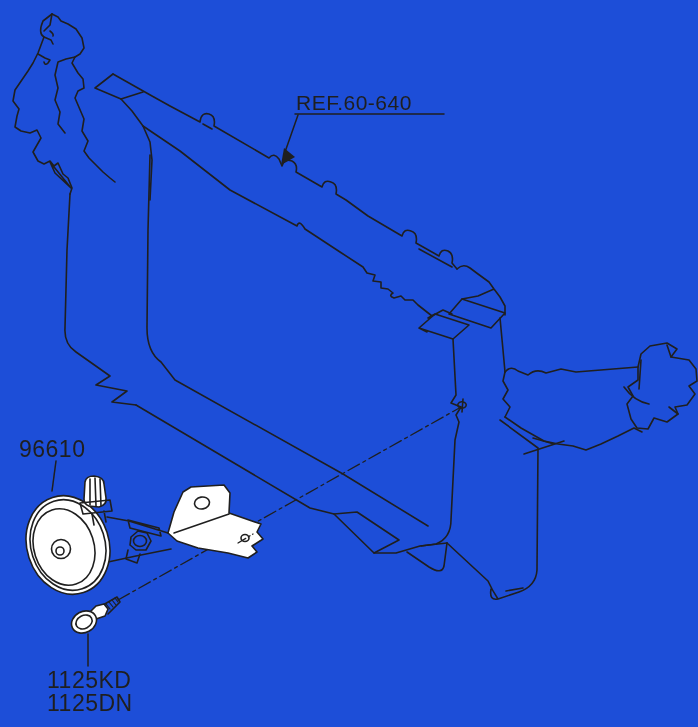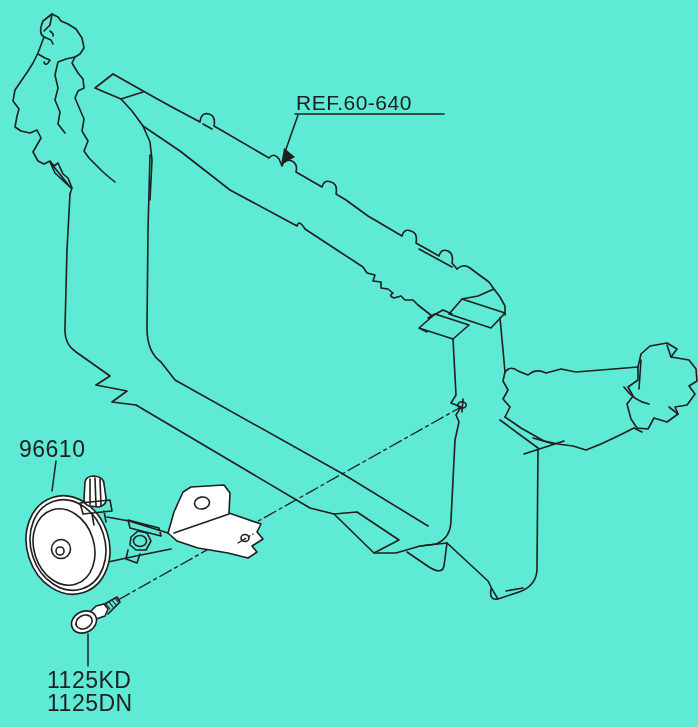--- a/index.html
+++ b/index.html
@@ -1,16 +1,16 @@
 <!DOCTYPE html>
 <html><head>
 <meta charset="utf-8">
 <style>
   html,body{margin:0;padding:0;background:#ffffff;}
-  .stage{position:relative;width:698px;height:727px;background:#5eead4;overflow:hidden;
+  .stage{position:relative;width:698px;height:727px;background:#1d4ed8;overflow:hidden;
          font-family:"Liberation Sans",sans-serif;}
   svg{position:absolute;left:0;top:0;}
   .ln{fill:none;stroke-linecap:round;stroke-linejoin:round;}
   .lbl{font-family:"Liberation Sans",sans-serif;fill:#1f1f1f;letter-spacing:0.5px;}
 </style>
 </head>
 <body>
 
 <div class="stage">
 <svg width="698" height="727" viewBox="0 0 698 727">

